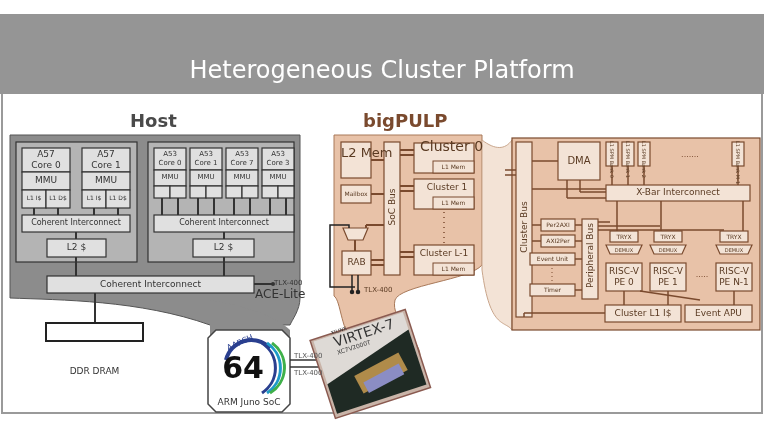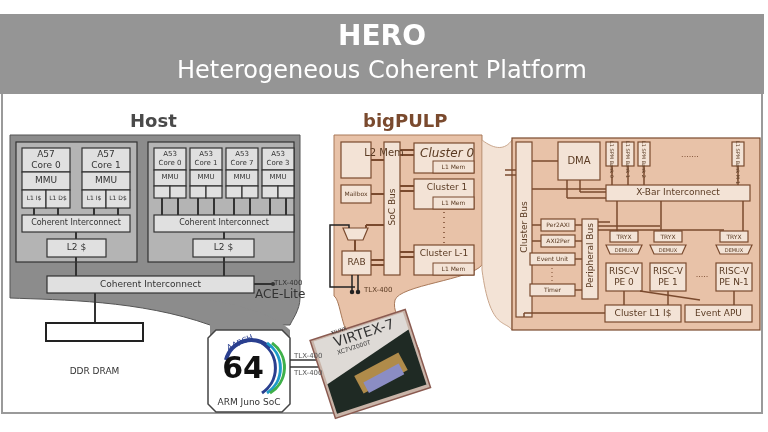--- a/index.html
+++ b/index.html
@@ -13,22 +13,21 @@
   .pulp-title{left:363px;top:110px;color:#7a4a2e;}
   svg{position:absolute;left:0;top:0;}
   .lbl{position:absolute;text-align:center;white-space:nowrap;pointer-events:none;}
 </style>
 </head>
 <body>
 
 <div class="frame"></div>
 
 <div class="banner">
-  <div class="t1">HERO</div>
-  <div class="t2">Heterogeneous Coherent Platform</div>
+  <div class="t2">Heterogeneous Cluster Platform</div>
 </div>
 
 <div class="sec-title host-title">Host</div>
 <div class="sec-title pulp-title">bigPULP</div>
 
 <svg width="768" height="432" viewBox="0 0 768 432" xmlns="http://www.w3.org/2000/svg" font-family="DejaVu Sans, sans-serif">
 
   <g>
 
     <path d="M10,135 H300 V298 C300,310 292,320 290,325 L210,325 C140,300 60,300 10,298 Z" fill="#8c8c8c" stroke="#555" stroke-width="1"></path>
@@ -265,26 +264,26 @@
 <div class="lbl" style="left:208px;top:397px;width:82px;font-size:9px;color:#333;">ARM Juno SoC</div>
 <div class="lbl" style="left:294px;top:352px;font-size:7px;color:#555;text-align:left;">TLX-400</div>
 <div class="lbl" style="left:294px;top:369px;font-size:7px;color:#555;text-align:left;">TLX-400</div>
 
 <div class="lbl" style="left:330px;top:330px;transform:rotate(-18deg);transform-origin:left top;text-align:left;color:#333;">
   <div style="font-size:5px;">XILINX</div>
   <div style="font-size:14px;line-height:14px;">VIRTEX-7</div>
   <div style="font-size:6px;">XC7V2000T</div>
 </div>
 
-<div class="lbl" style="left:341px;top:147px;width:42px;font-size:10px;line-height:11px;color:#5a3a22;padding-left:22px;">L2 Mem</div>
+<div class="lbl" style="left:341px;top:147px;width:42px;font-size:13px;line-height:11px;color:#5a3a22;">L2 Mem</div>
 <div class="lbl" style="left:341px;top:190px;width:30px;font-size:6px;color:#5a3a22;">Mailbox</div>
 <div class="lbl" style="left:372px;top:202px;width:40px;font-size:9px;color:#5a3a22;transform:rotate(-90deg);">SoC Bus</div>
 <div class="lbl" style="left:342px;top:257px;width:29px;font-size:9px;color:#5a3a22;">RAB</div>
 <div class="lbl" style="left:364px;top:286px;font-size:7px;color:#5a3a22;text-align:left;">TLX-400</div>
-<div class="lbl" style="left:420px;top:146px;width:54px;font-size:12px;color:#5a3a22;font-style:italic;">Cluster 0</div>
+<div class="lbl" style="left:420px;top:138px;width:54px;font-size:14px;color:#5a3a22;">Cluster 0</div>
 <div class="lbl" style="left:433px;top:163px;width:41px;font-size:6px;color:#5a3a22;">L1 Mem</div>
 <div class="lbl" style="left:420px;top:182px;width:54px;font-size:9px;color:#5a3a22;">Cluster 1</div>
 <div class="lbl" style="left:433px;top:199px;width:41px;font-size:6px;color:#5a3a22;">L1 Mem</div>
 <div class="lbl" style="left:414px;top:248px;width:60px;font-size:9px;color:#5a3a22;">Cluster L-1</div>
 <div class="lbl" style="left:433px;top:265px;width:41px;font-size:6px;color:#5a3a22;">L1 Mem</div>
 
 <div class="lbl" style="left:496px;top:222px;width:56px;font-size:9px;color:#5a3a22;transform:rotate(-90deg);">Cluster Bus</div>
 <div class="lbl" style="left:558px;top:155px;width:42px;font-size:10px;color:#5a3a22;">DMA</div>
 <div class="lbl" style="left:600px;top:150px;width:24px;font-size:5px;color:#5a3a22;transform:rotate(90deg);">L1 SPM Bank 0</div>
 <div class="lbl" style="left:616px;top:150px;width:24px;font-size:5px;color:#5a3a22;transform:rotate(90deg);">L1 SPM Bank 1</div>

